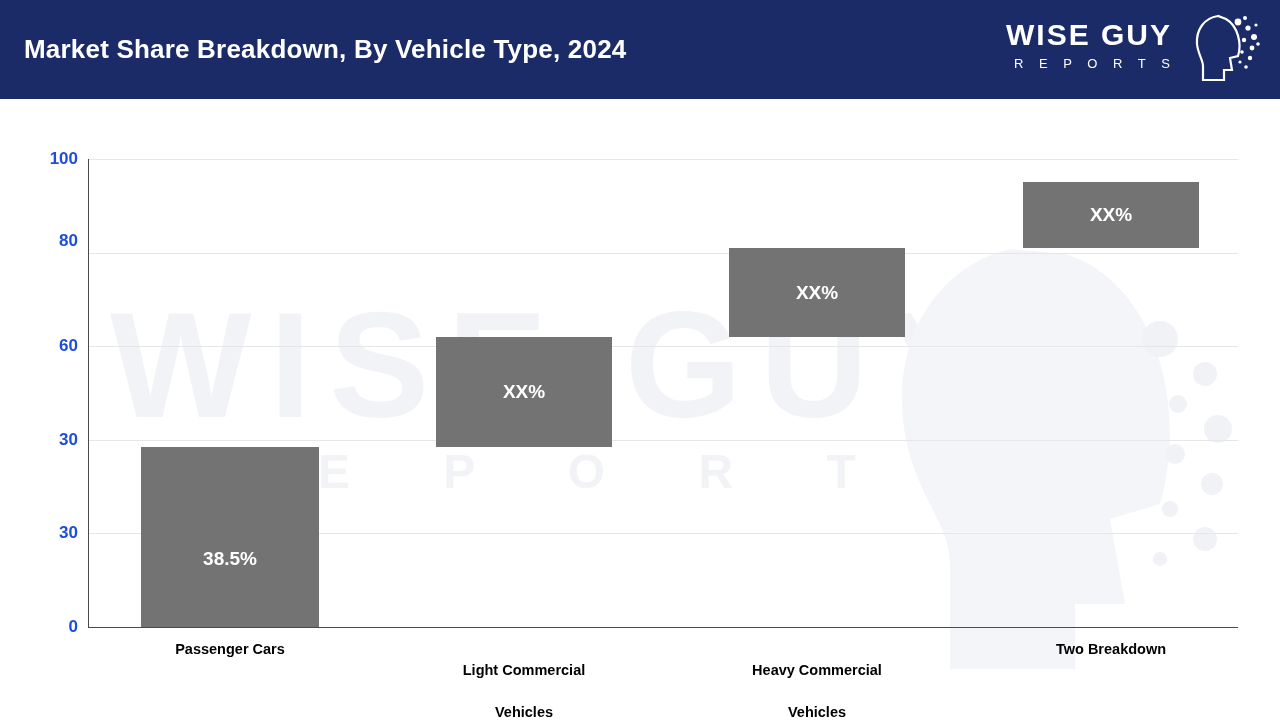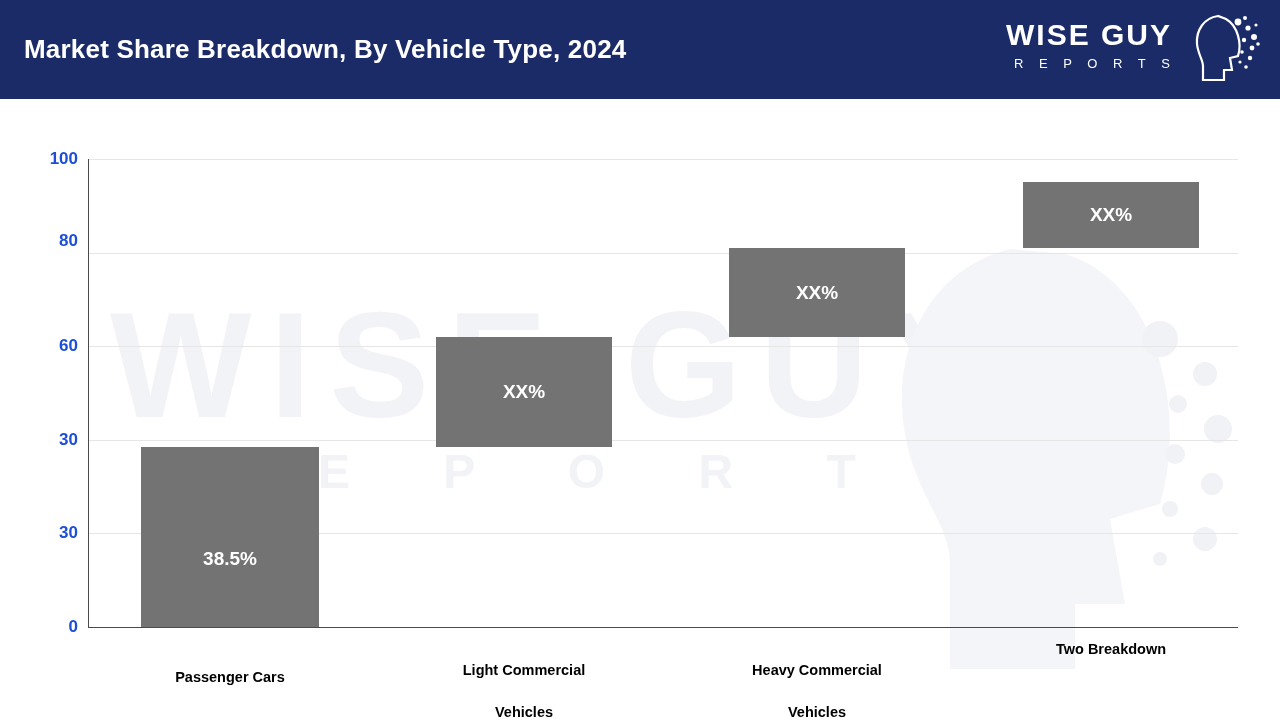--- a/index.html
+++ b/index.html
@@ -233,21 +233,21 @@
     </div>
 
     <div class="bar" style="left:729px; top:149px; width:176px; height:89px;">
       <span class="bar-label">XX%</span>
     </div>
 
     <div class="bar" style="left:1023px; top:83px; width:176px; height:66px;">
       <span class="bar-label">XX%</span>
     </div>
 
-    <div class="cat-label" style="left:130px; top:540px; width:200px;margin-top:28px;">Passenger Cars</div>
+    <div class="cat-label" style="left:130px; top:540px; width:200px;">Passenger Cars</div>
 
     <div class="cat-label" style="left:424px; top:540px; width:200px;">
       <span>Light Commercial</span><br>
       <span>Vehicles</span>
     </div>
 
     <div class="cat-label" style="left:717px; top:540px; width:200px;">
       <span>Heavy Commercial</span><br>
       <span>Vehicles</span>
     </div>

